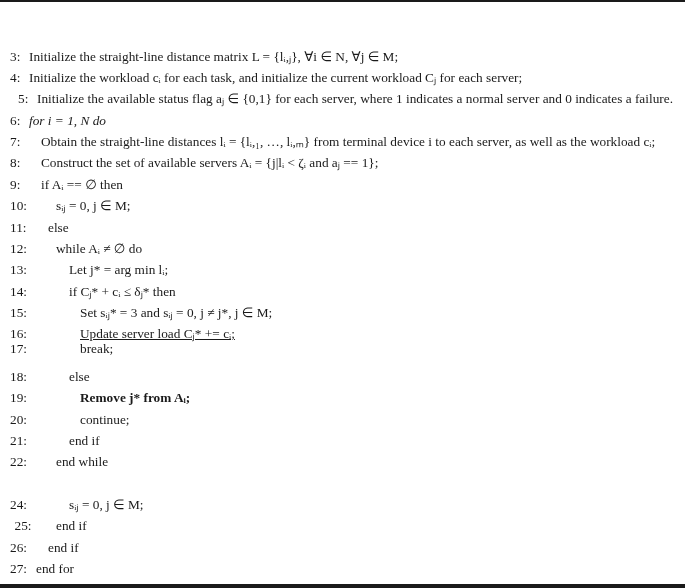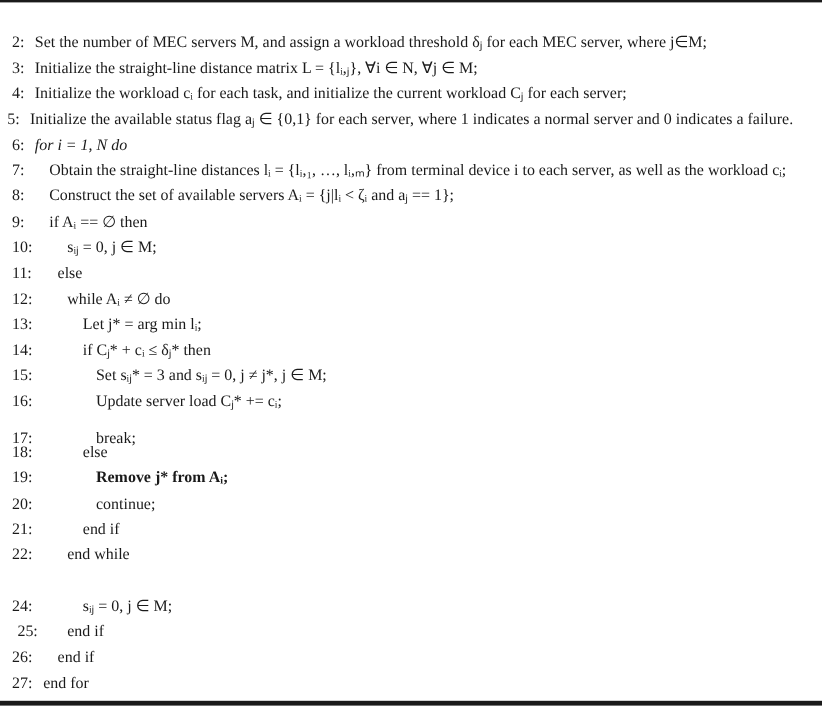--- a/index.html
+++ b/index.html
@@ -17,36 +17,35 @@
     position: absolute; left: 0; height: 21px; line-height: 21px;
     white-space: nowrap;
   }
   .num { display: inline-block; }
   .txt { display: inline-block; }
 </style>
 </head>
 <body>
 
 <div class="algo" id="algo">
-    <div class="line" style="top: 22.35px; left: 10px;"><span class="num" style="width: 18px;">2:</span><span class="txt" style="margin-left: 1px;">Set the number of MEC servers M, and assign a workload threshold δⱼ for each MEC server, where j∈M;</span></div>
     <div class="line" style="top: 43.7px; left: 10px;"><span class="num" style="width: 18px;">3:</span><span class="txt" style="margin-left: 1px;">Initialize the straight-line distance matrix L = {lᵢ,ⱼ}, ∀i ∈ N, ∀j ∈ M;</span></div>
     <div class="line" style="top: 65.05px; left: 10px;"><span class="num" style="width: 18px;">4:</span><span class="txt" style="margin-left: 1px;">Initialize the workload cᵢ for each task, and initialize the current workload Cⱼ for each server;</span></div>
-    <div class="line" style="top: 86.4px; left: 6px;"><span class="num" style="width: 18px;">5:</span><span class="txt" style="margin-left: 1px;">Initialize the available status flag aⱼ ∈ {0,1} for each server, where 1 indicates a normal server and 0 indicates a failure.</span></div>
+    <div class="line" style="top: 86.4px; left: 18px;"><span class="num" style="width: 18px;">5:</span><span class="txt" style="margin-left: 1px;">Initialize the available status flag aⱼ ∈ {0,1} for each server, where 1 indicates a normal server and 0 indicates a failure.</span></div>
     <div class="line" style="top: 107.75px; left: 10px;"><span class="num" style="width: 18px;">6:</span><span class="txt" style="margin-left: 1px; font-style: italic;">for i = 1, N do</span></div>
     <div class="line" style="top: 129.1px; left: 10px;"><span class="num" style="width: 18px;">7:</span><span class="txt" style="margin-left: 13px;">Obtain the straight-line distances lᵢ = {lᵢ,₁, …, lᵢ,ₘ} from terminal device i to each server, as well as the workload cᵢ;</span></div>
     <div class="line" style="top: 150.45px; left: 10px;"><span class="num" style="width: 18px;">8:</span><span class="txt" style="margin-left: 13px;">Construct the set of available servers Aᵢ = {j|lᵢ &lt; ζᵢ and aⱼ == 1};</span></div>
     <div class="line" style="top: 171.8px; left: 10px;"><span class="num" style="width: 18px;">9:</span><span class="txt" style="margin-left: 13px;">if Aᵢ == ∅ then</span></div>
     <div class="line" style="top: 193.15px; left: 10px;"><span class="num" style="width: 26px;">10:</span><span class="txt" style="margin-left: 20px;">sᵢⱼ = 0, j ∈ M;</span></div>
     <div class="line" style="top: 214.5px; left: 10px;"><span class="num" style="width: 26px;">11:</span><span class="txt" style="margin-left: 12px;">else</span></div>
     <div class="line" style="top: 235.85px; left: 10px;"><span class="num" style="width: 26px;">12:</span><span class="txt" style="margin-left: 20px;">while Aᵢ ≠ ∅ do</span></div>
     <div class="line" style="top: 257.2px; left: 10px;"><span class="num" style="width: 26px;">13:</span><span class="txt" style="margin-left: 33px;">Let j* = arg min lᵢ;</span></div>
     <div class="line" style="top: 278.55px; left: 10px;"><span class="num" style="width: 26px;">14:</span><span class="txt" style="margin-left: 33px;">if Cⱼ* + cᵢ ≤ δⱼ* then</span></div>
     <div class="line" style="top: 299.9px; left: 10px;"><span class="num" style="width: 26px;">15:</span><span class="txt" style="margin-left: 44px;">Set sᵢⱼ* = 3 and sᵢⱼ = 0, j ≠ j*, j ∈ M;</span></div>
-    <div class="line" style="top: 321.25px; left: 10px;"><span class="num" style="width: 26px;">16:</span><span class="txt" style="margin-left: 44px;">Update server load Cⱼ* += cᵢ;</span></div>
-    <div class="line" style="top: 352px; left: 10px;"><span class="num" style="width: 26px;">17:</span><span class="txt" style="margin-left: 44px;">break;</span></div>
+    <div class="line" style="top: 321.25px; left: 10px;"><span class="num" style="width: 26px;">16:</span><span class="txt" style="margin-left: 44px; text-decoration: underline;">Update server load Cⱼ* += cᵢ;</span></div>
+    <div class="line" style="top: 336px; left: 10px;"><span class="num" style="width: 26px;">17:</span><span class="txt" style="margin-left: 44px;">break;</span></div>
     <div class="line" style="top: 363.95px; left: 10px;"><span class="num" style="width: 26px;">18:</span><span class="txt" style="margin-left: 33px;">else</span></div>
     <div class="line" style="top: 385.3px; left: 10px;"><span class="num" style="width: 26px;">19:</span><span class="txt" style="margin-left: 44px; font-weight: bold;">Remove j* from Aᵢ;</span></div>
     <div class="line" style="top: 406.65px; left: 10px;"><span class="num" style="width: 26px;">20:</span><span class="txt" style="margin-left: 44px;">continue;</span></div>
     <div class="line" style="top: 428px; left: 10px;"><span class="num" style="width: 26px;">21:</span><span class="txt" style="margin-left: 33px;">end if</span></div>
     <div class="line" style="top: 449.35px; left: 10px;"><span class="num" style="width: 26px;">22:</span><span class="txt" style="margin-left: 20px;">end while</span></div>
     <div class="line" style="top: 492.05px; left: 10px;"><span class="num" style="width: 26px;">24:</span><span class="txt" style="margin-left: 33px;">sᵢⱼ = 0, j ∈ M;</span></div>
     <div class="line" style="top: 513.4px; left: 10px; text-align: center;"><span class="num" style="width: 26px;">25:</span><span class="txt" style="margin-left: 20px;">end if</span></div>
     <div class="line" style="top: 534.75px; left: 10px;"><span class="num" style="width: 26px;">26:</span><span class="txt" style="margin-left: 12px;">end if</span></div>
     <div class="line" style="top: 556.1px; left: 10px;"><span class="num" style="width: 26px;">27:</span><span class="txt" style="margin-left: 0px;">end for</span></div>
   </div>

